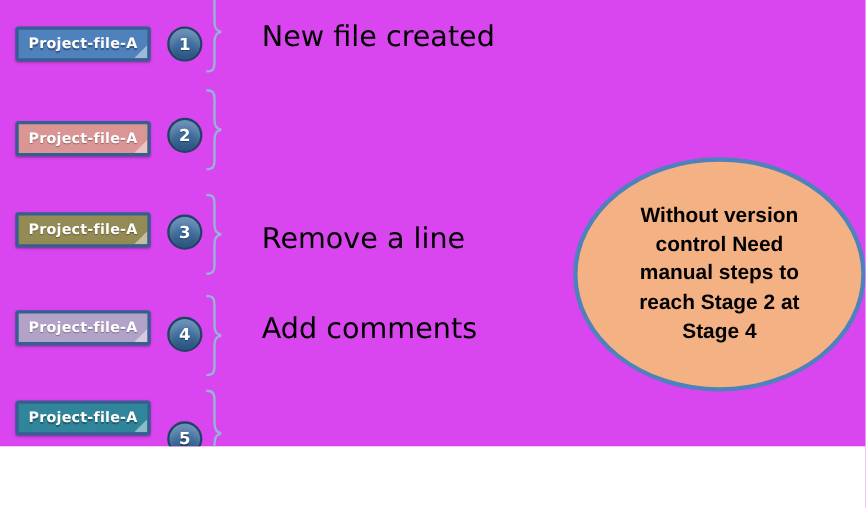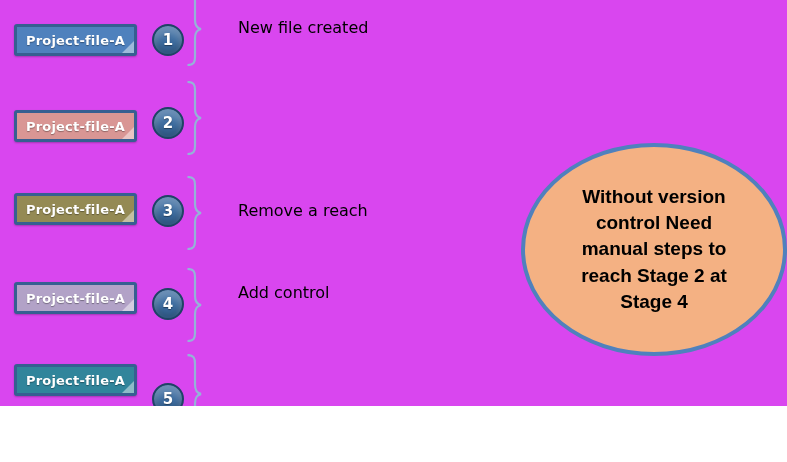--- a/index.html
+++ b/index.html
@@ -41,21 +41,21 @@
     text-shadow:0 1px 1px rgba(0,0,0,.4);
   }
   .c1{top:24px}.c2{top:107px}.c3{top:195px}.c4{top:288px}.c5{top:383px}
   
   .brace{position:absolute;left:184px;width:18px;height:74px;}
   .brace path{fill:none;stroke-width:2.2;}
   .br1{top:-8px}.br2{top:81px}.br3{top:176px}.br4{top:268px}.br5{top:354px;height:80px}
   
   .desc{
     position:absolute;left:238px;
-    font-size:16px;color:#000;line-height:1.32;
+    font-size:26px;color:#000;line-height:1.32;
     white-space:nowrap;
   }
   .d1{top:17px}.d2{top:112px}.d3{top:200px}.d4{top:282px}
   .d5{top:364px;width:292px;white-space:normal;}
   
   .ellipse{
     position:absolute;left:521px;top:143px;width:266px;height:213px;
     box-sizing:border-box;border:4px solid;border-radius:50%;
     display:flex;align-items:center;justify-content:center;
   }
@@ -96,33 +96,33 @@
   <div class="badge b3" style="background-color: rgb(148, 138, 84); border-color: rgb(54, 95, 145);">
     <span class="badge-label">Project-file-A</span>
     <span class="fold"></span>
   </div>
   <div class="circle c3" style="background-color: rgb(58, 106, 158); border-color: rgb(31, 67, 101);">
     <span>3</span>
   </div>
   <svg class="brace br3" viewBox="0 0 18 74" preserveAspectRatio="none">
     <path d="M 3.5 1 C 10 1 11 4 11 9 L 11 28 C 11 33.5 12.5 36 17 37 C 12.5 38 11 40.5 11 46 L 11 65 C 11 70 10 73 3.5 73" stroke="#95B3D7"></path>
   </svg>
-  <div class="desc d3">Remove a reach</div>
+  <div class="desc d3">Remove a line</div>
 
   <div class="badge b4" style="background-color: rgb(178, 162, 199); border-color: rgb(54, 95, 145);">
     <span class="badge-label">Project-file-A</span>
     <span class="fold"></span>
   </div>
   <div class="circle c4" style="background-color: rgb(58, 106, 158); border-color: rgb(31, 67, 101);">
     <span>4</span>
   </div>
   <svg class="brace br4" viewBox="0 0 18 74" preserveAspectRatio="none">
     <path d="M 3.5 1 C 10 1 11 4 11 9 L 11 28 C 11 33.5 12.5 36 17 37 C 12.5 38 11 40.5 11 46 L 11 65 C 11 70 10 73 3.5 73" stroke="#95B3D7"></path>
   </svg>
-  <div class="desc d4">Add control</div>
+  <div class="desc d4">Add comments</div>
 
   <div class="badge b5" style="background-color: rgb(49, 133, 155); border-color: rgb(54, 95, 145);">
     <span class="badge-label">Project-file-A</span>
     <span class="fold"></span>
   </div>
   <div class="circle c5" style="background-color: rgb(58, 106, 158); border-color: rgb(31, 67, 101);">
     <span>5</span>
   </div>
   <svg class="brace br5" viewBox="0 0 18 74" preserveAspectRatio="none">
     <path d="M 3.5 1 C 10 1 11 4 11 9 L 11 28 C 11 33.5 12.5 36 17 37 C 12.5 38 11 40.5 11 46 L 11 65 C 11 70 10 73 3.5 73" stroke="#95B3D7"></path>

